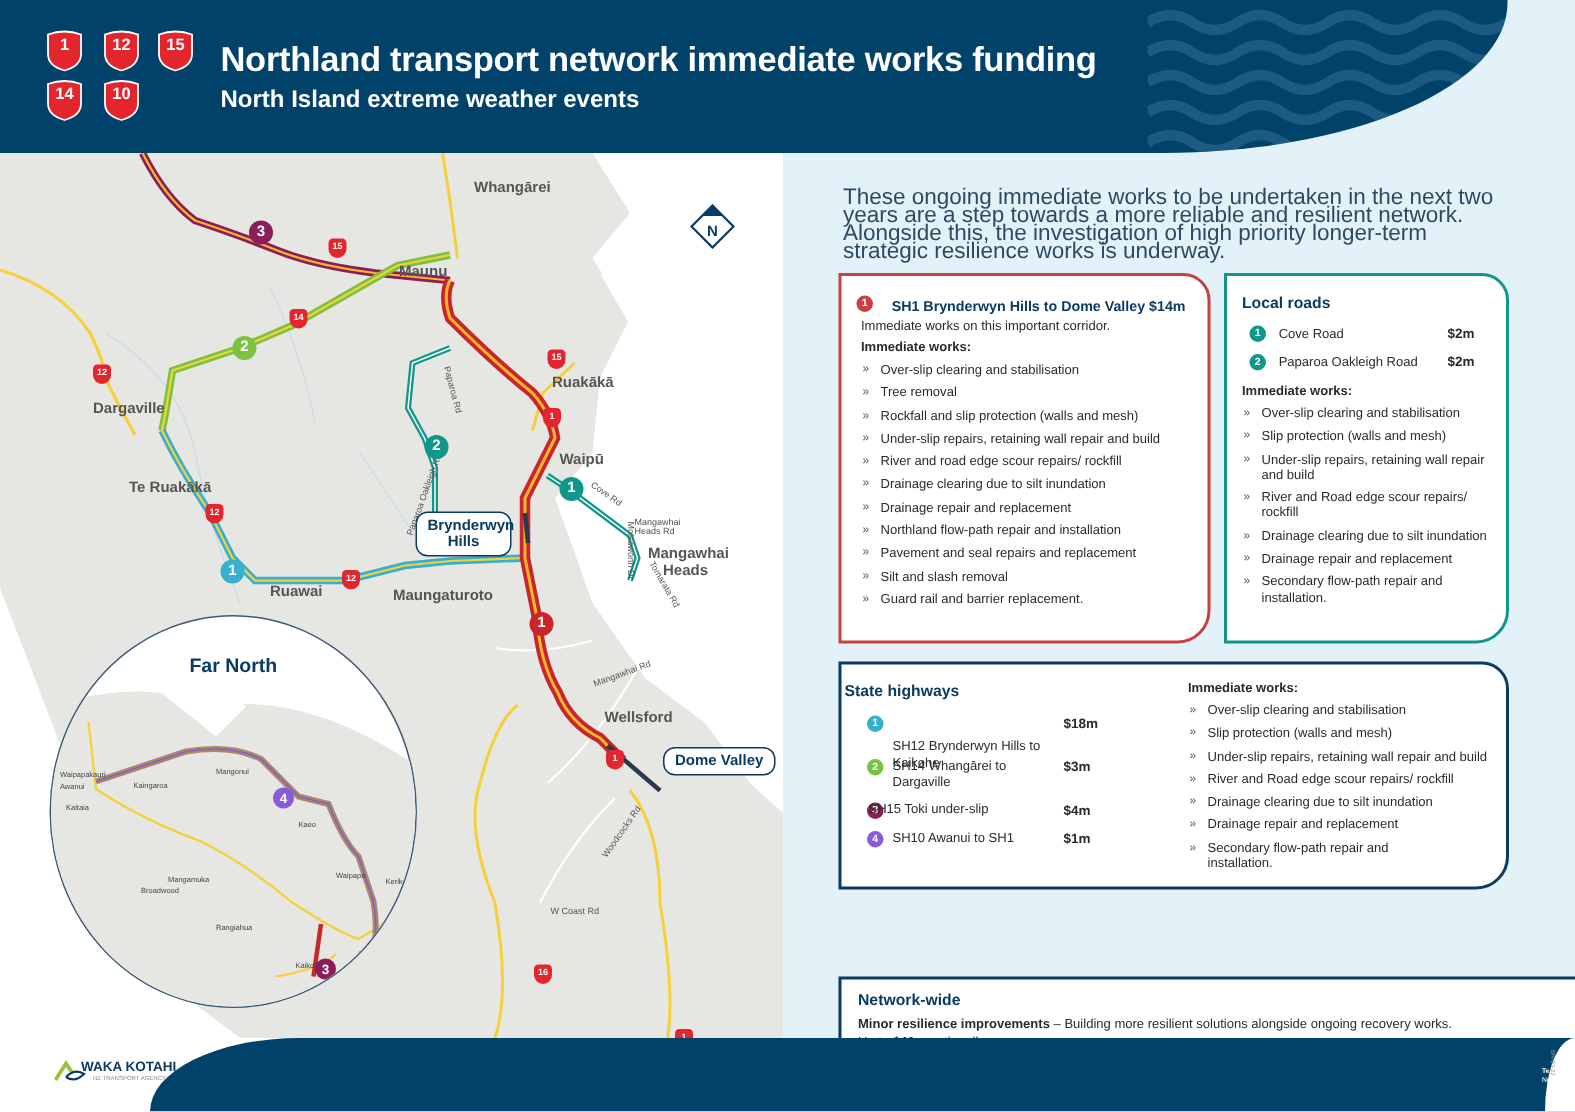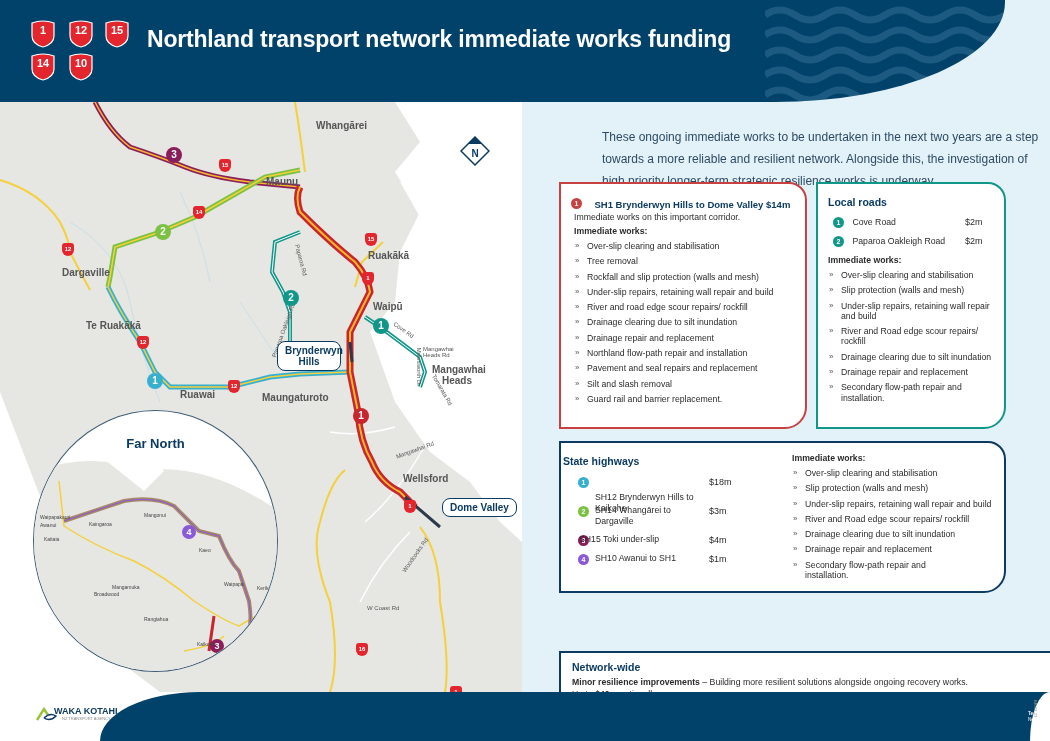--- a/index.html
+++ b/index.html
@@ -26,35 +26,35 @@
   .callout { position: absolute; background: #fff; border: 1px solid #0b3b63; border-radius: 8px; color: #0b3b63; font-weight: bold; font-size: 10px; text-align: center; line-height: 11px; padding: 3px 7px; }
   .marker { position: absolute; width: 16px; height: 16px; border-radius: 50%; color: #fff; font-size: 10px; font-weight: bold; text-align: center; line-height: 16px; }
   .mshield { position: absolute; width: 12px; height: 13px; background: #e3262e; border-radius: 3px 3px 6px 6px; color: #fff; font-size: 6px; text-align: center; line-height: 13px; font-weight: bold; }
   .north { position: absolute; left: 460px; top: 34px; width: 30px; height: 30px; }
   .farnorth { position: absolute; left: 33px; top: 308px; width: 245px; height: 262px; border-radius: 50%; border: 1.5px solid #3d5b76; background: #fff; overflow: hidden; }
   .farnorth-title { position: absolute; left: 0; width: 100%; top: 25px; text-align: center; color: #0b3b63; font-size: 13px; font-weight: bold; }
   .fn-place { position: absolute; font-size: 5px; color: #444; white-space: nowrap; }
 
   
   .panel { position: absolute; left: 522px; top: 102px; width: 528px; height: 590px; background: #e3f2f8; }
-  .intro { position: absolute; left: 40px; top: 24px; width: 440px; font-size: 12px; line-height: 22px; color: #2d4a63; margin-left: 40px; }
+  .intro { position: absolute; left: 40px; top: 24px; width: 440px; font-size: 15px; line-height: 12px; color: #2d4a63; }
   .card { position: absolute; background: #fff; border: 2px solid; border-radius: 0 18px 22px 0; }
   .card.red { left: 37px; top: 80px; width: 248px; height: 247px; border-color: #c8403f; }
   .card.teal { left: 294px; top: 80px; width: 190px; height: 247px; border-color: #11978a; }
   .card.navy1 { left: 37px; top: 339px; width: 447px; height: 152px; border-color: #0b3b63; }
   .card.navy2 { left: 37px; top: 505px; width: 512px; height: 63px; border-color: #0b3b63; margin-top: 44px; }
   .card-h { font-size: 10.5px; font-weight: bold; color: #0b3b63; }
   .txt { font-size: 8.7px; line-height: 11px; color: #2b2b2b; }
   .bold { font-weight: bold; }
   ul.bul { list-style: none; }
   ul.bul li { position: relative; padding-left: 13px; font-size: 8.7px; line-height: 10.3px; margin-bottom: 5px; color: #2b2b2b; }
   ul.bul li::before { content: "»"; position: absolute; left: 1px; top: 0; font-size: 8px; color: #555; }
   .num { display: inline-block; width: 11px; height: 11px; border-radius: 50%; color: #fff; font-size: 7px; line-height: 11px; text-align: center; font-weight: bold; vertical-align: middle; }
   .row { position: relative; font-size: 8.7px; line-height: 11px; }
-  .amt { position: absolute; font-weight: normal; font-size: 9px; }
+  .amt { position: absolute; font-weight: bold; font-size: 9px; }
 
   
   .footer { position: absolute; left: 0; top: 692px; width: 1050px; height: 49px; background: #fff; }
   .footer-band { position: absolute; left: 100px; top: 0; width: 950px; height: 49px; background: #00426a; border-top-left-radius: 100px 49px; }
   .footer-strip { position: absolute; left: 1030px; top: 0; width: 20px; height: 49px; background: #fff; border-top-left-radius: 20px 49px; }
   .logo { position: absolute; left: 36px; top: 14px; }
   .logo-main { position: absolute; left: 18px; top: 0; font-size: 9px; font-weight: bold; color: #0b3b63; white-space: nowrap; }
   .logo-sub { position: absolute; left: 26px; top: 10px; font-size: 4px; color: #888; white-space: nowrap; line-height: 5px; width: 40px; }
   .govt { position: absolute; left: 928px; top: 19px; color: #fff; font-size: 4.5px; line-height: 6px; white-space: nowrap; }
   .code { position: absolute; left: 1038px; top: 700px; font-size: 4px; color: #999; transform: rotate(90deg); transform-origin: left top; white-space: nowrap; }
@@ -99,20 +99,21 @@
         <span>14</span>
       </div>
       <div class="shield" style="left:38px;top:33px">
         <svg viewBox="0 0 26 28">
             <path d="M2 3 Q13 -1 24 3 L24 16 Q24 24 13 27 Q2 24 2 16 Z" fill="#e3262e" stroke="#fff" stroke-width="1.2"></path>
           </svg>
         <span>10</span>
       </div>
     </div>
     <div class="title">Northland transport network immediate works funding</div>
+    <div class="subtitle">North Island extreme weather events</div>
   </div>
 </div>
 
 <div class="map">
   <svg class="base" width="522" height="590" viewBox="0 0 522 590">
 
     <path d="M0 0 L395 0 L420 40 L395 70 L420 110 L400 150 L395 200 L370 230 L395 300 L430 350 L470 380 L500 420 L522 440 L522 590 L160 590 L120 560 L90 470 L60 420 L20 370 L0 340 Z" fill="#e6e6e2"></path>
     <path d="M400 80 L470 110 L480 160 L440 150 Z" fill="#fff"></path>
     <path d="M0 290 L0 590 L140 590 L90 500 L50 420 Z" fill="#fff"></path>
     <path d="M420 230 L522 220 L522 300 L470 290 Z" fill="#fff" opacity="0.9"></path>

